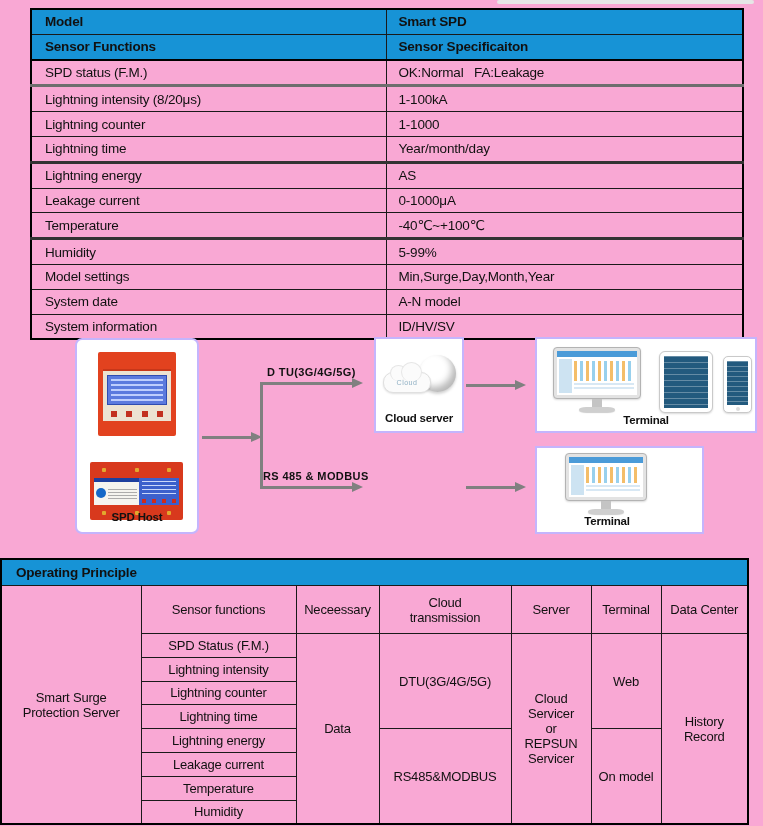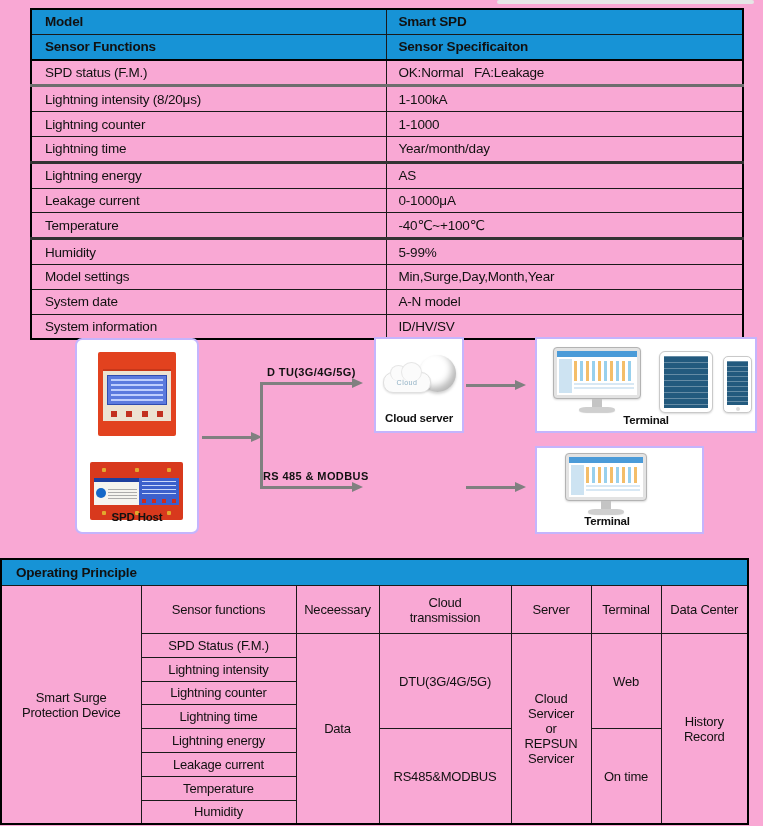--- a/index.html
+++ b/index.html
@@ -302,21 +302,21 @@
         <col style="width:80px">
         <col style="width:70px">
         <col style="width:87px">
     </colgroup>
     <tbody>
       <tr class="title-row">
         <td colspan="7">Operating Principle</td>
       </tr>
       <tr class="colhdr">
         <td rowspan="9" class="preline">Smart Surge
-Protection Device</td>
+Protection Server</td>
         <td>Sensor functions</td>
         <td>Neceessary</td>
         <td class="preline">Cloud
 transmission</td>
         <td>Server</td>
         <td>Terminal</td>
         <td>Data Center</td>
       </tr>
       <tr class="datarow">
         <td>SPD Status (F.M.)</td>
@@ -336,21 +336,21 @@
       </tr>
       <tr class="datarow">
         <td>Lightning counter</td>
       </tr>
       <tr class="datarow">
         <td>Lightning time</td>
       </tr>
       <tr class="datarow">
         <td>Lightning energy</td>
         <td rowspan="4">RS485&amp;MODBUS</td>
-        <td rowspan="4">On time</td>
+        <td rowspan="4">On model</td>
       </tr>
       <tr class="datarow">
         <td>Leakage current</td>
       </tr>
       <tr class="datarow">
         <td>Temperature</td>
       </tr>
       <tr class="datarow">
         <td>Humidity</td>
       </tr>

